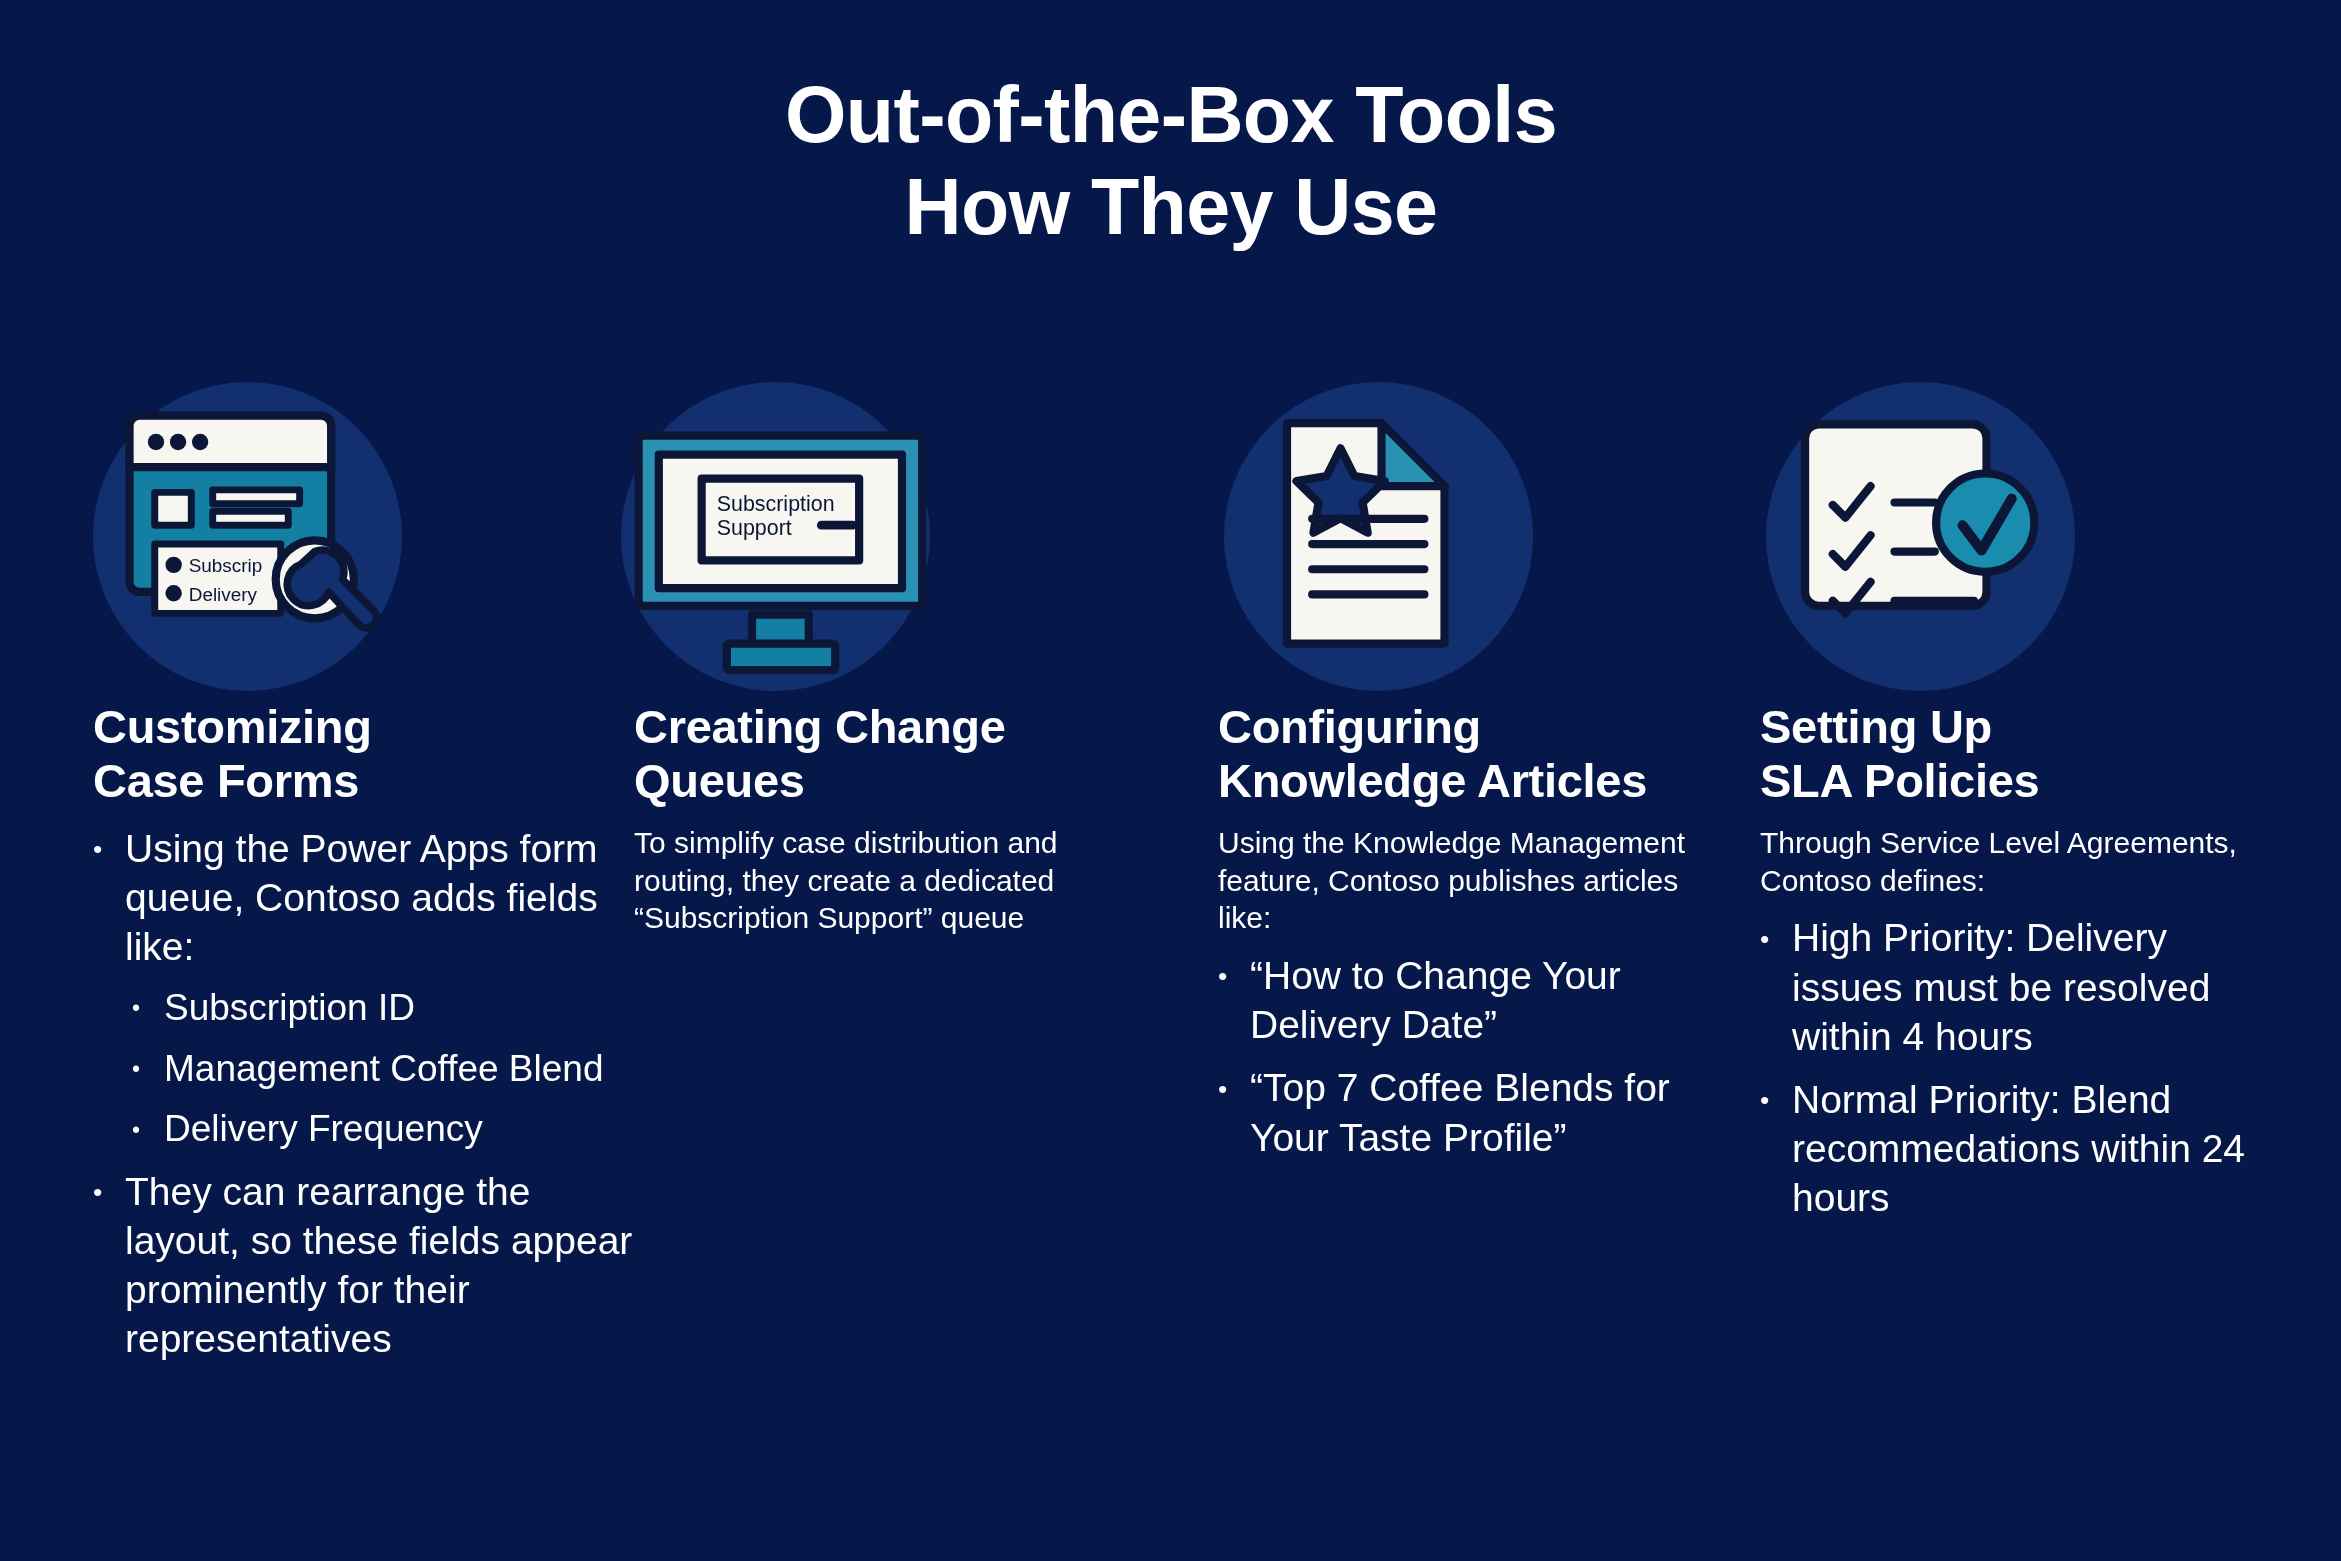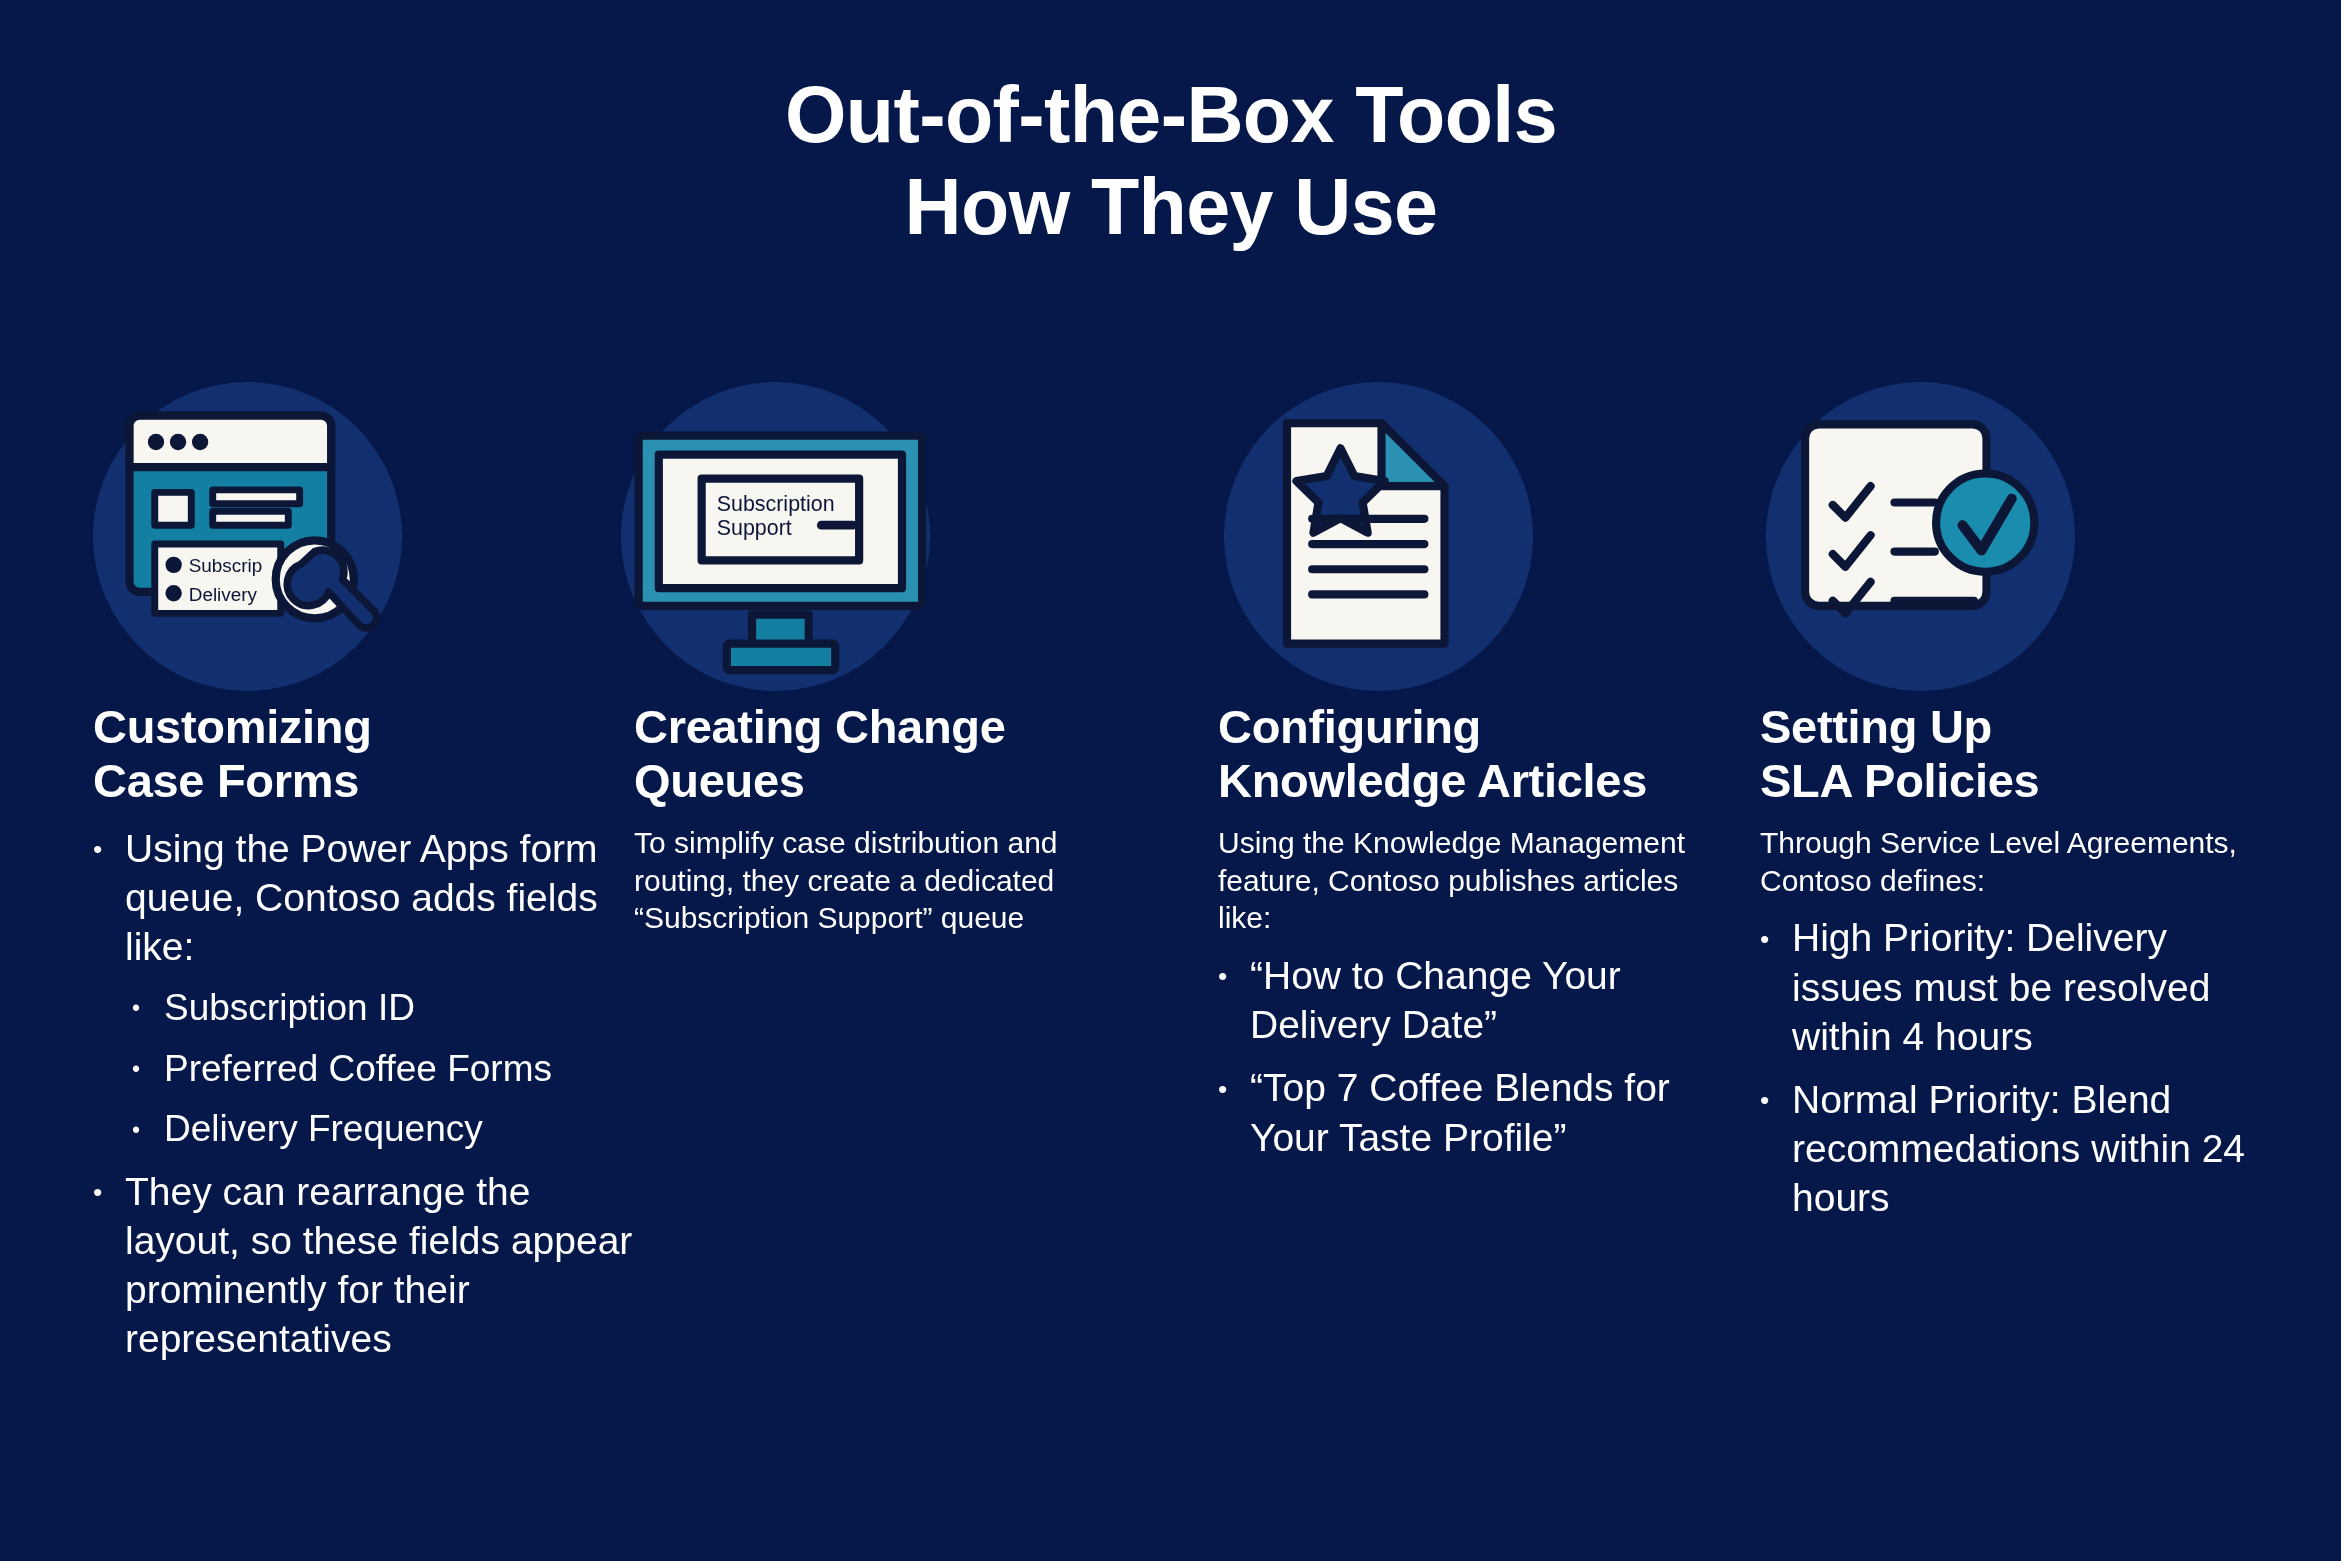--- a/index.html
+++ b/index.html
@@ -132,21 +132,21 @@
       <div class="bullet-row lvl1">
         <div class="bullet-dot"><span>•</span></div>
         <div class="bullet-text">Using the Power Apps form queue, Contoso adds fields like:</div>
       </div>
       <div class="bullet-row lvl2">
         <div class="bullet-dot"><span>•</span></div>
         <div class="bullet-text">Subscription ID</div>
       </div>
       <div class="bullet-row lvl2">
         <div class="bullet-dot"><span>•</span></div>
-        <div class="bullet-text">Preferred Coffee Forms</div>
+        <div class="bullet-text">Management Coffee Blend</div>
       </div>
       <div class="bullet-row lvl2">
         <div class="bullet-dot"><span>•</span></div>
         <div class="bullet-text">Delivery Frequency</div>
       </div>
       <div class="bullet-row lvl1">
         <div class="bullet-dot"><span>•</span></div>
         <div class="bullet-text">They can rearrange the layout, so these fields appear prominently for their representatives</div>
       </div>
     </div>

